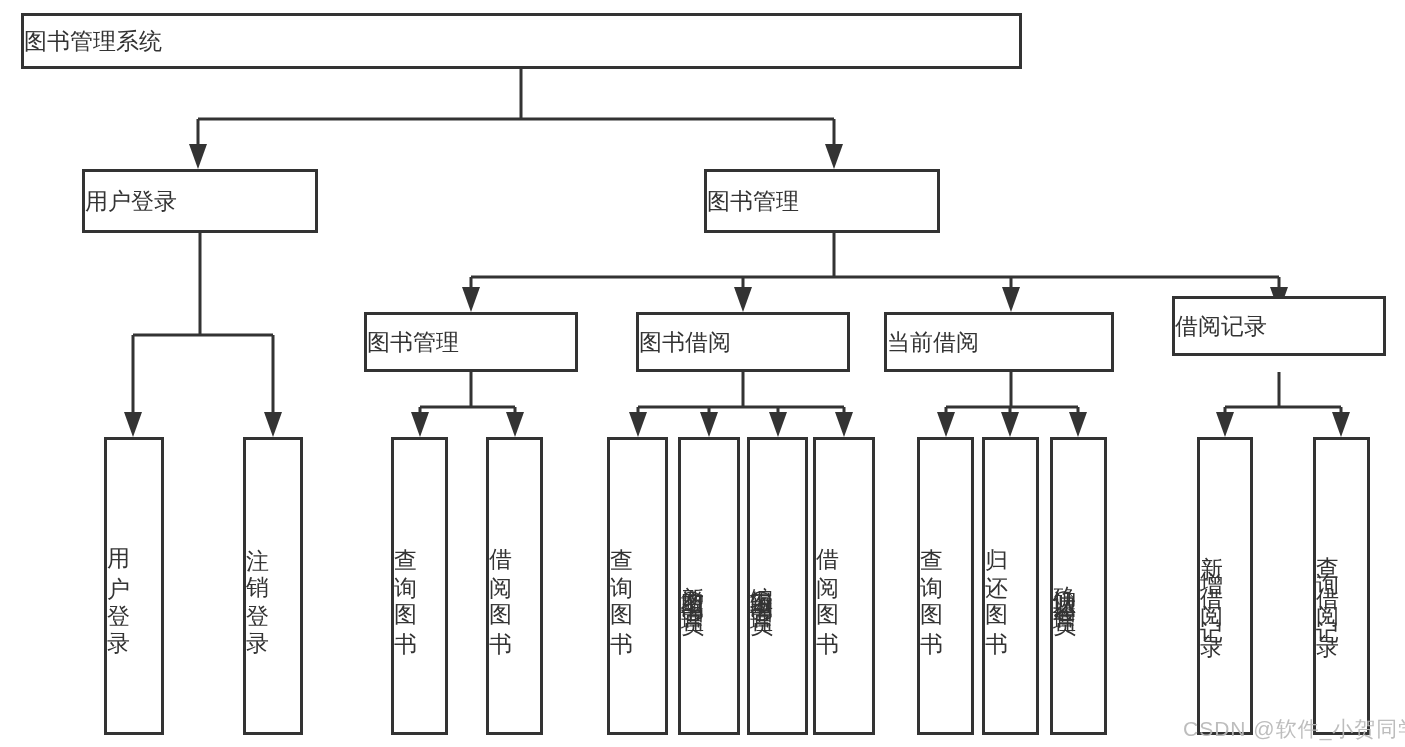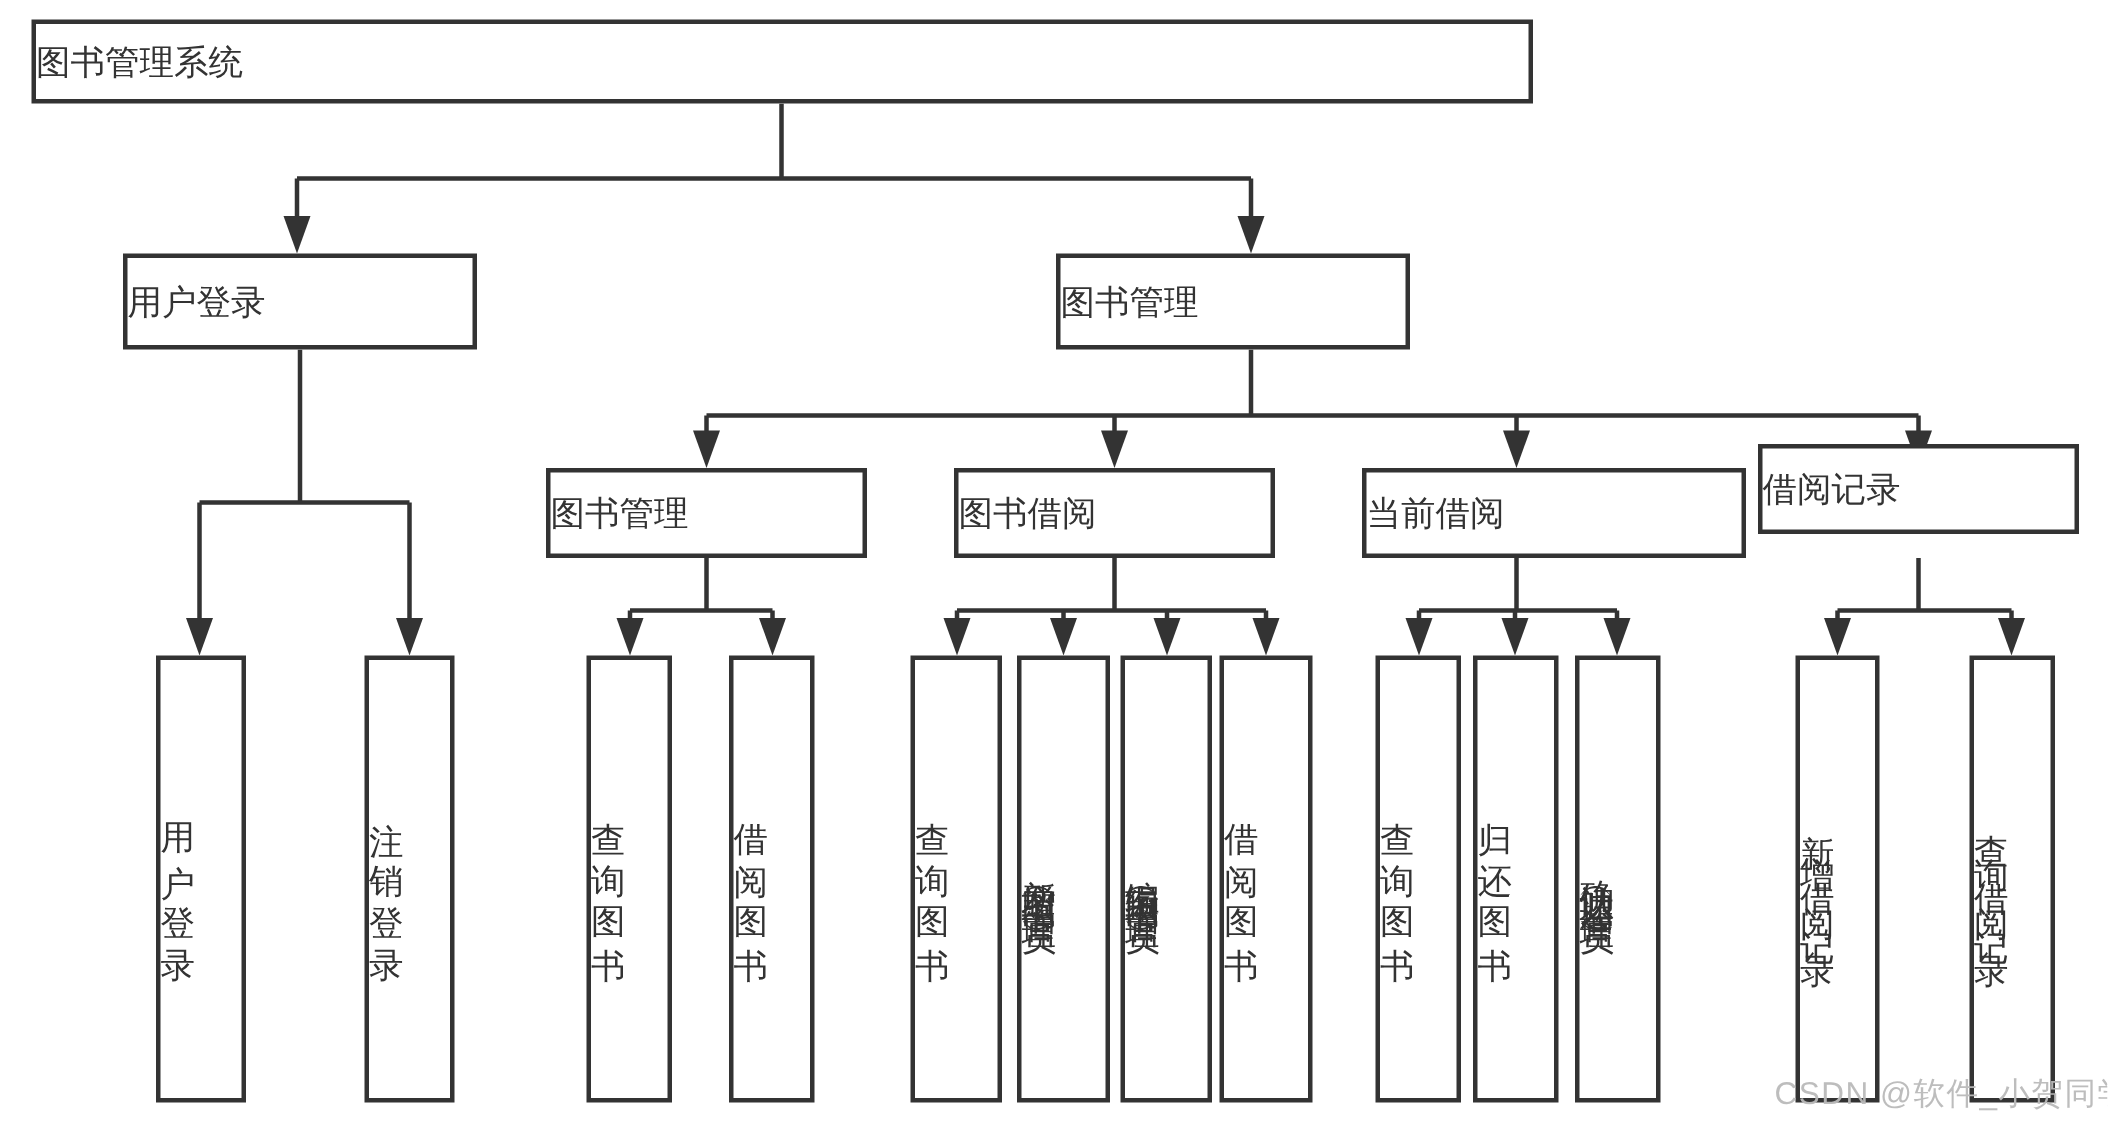--- a/index.html
+++ b/index.html
@@ -115,21 +115,21 @@
   <div class="node" style="left:704px;top:169px;width:236px;height:64px">
     <span>图书管理</span>
   </div>
 
   <div class="node" style="left:364px;top:312px;width:214px;height:60px">
     <span>图书管理</span>
   </div>
   <div class="node" style="left:636px;top:312px;width:214px;height:60px">
     <span>图书借阅</span>
   </div>
-  <div class="node" style="left:908px;top:312px;width:256px;height:60px">
+  <div class="node" style="left:884px;top:312px;width:230px;height:60px">
     <span>当前借阅</span>
   </div>
   <div class="node" style="left:1172px;top:296px;width:214px;height:60px">
     <span>借阅记录</span>
   </div>
 
   <div class="node vert" style="left:104px;top:437px;width:60px;height:298px">
     <span class="sp-l">用户登录</span>
   </div>
   <div class="node vert" style="left:243px;top:437px;width:60px;height:298px">

